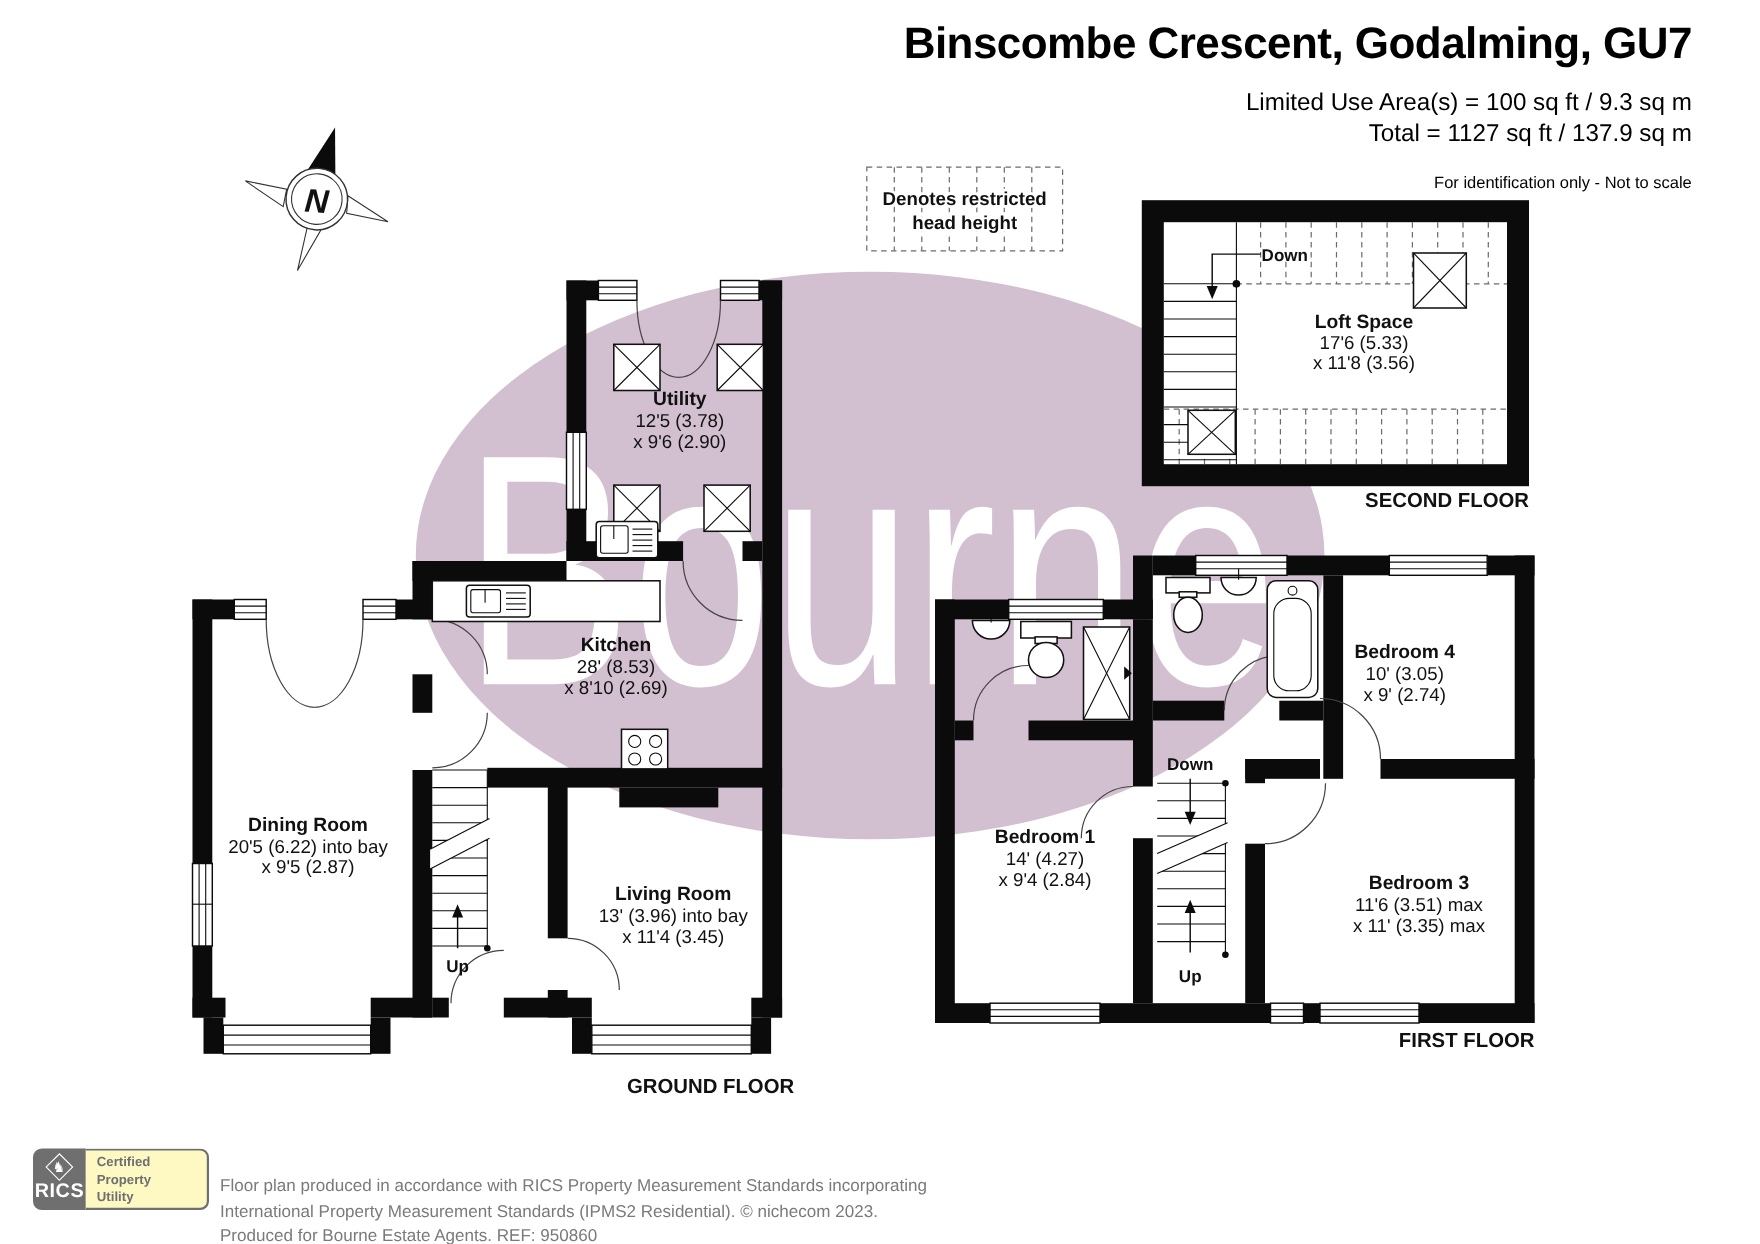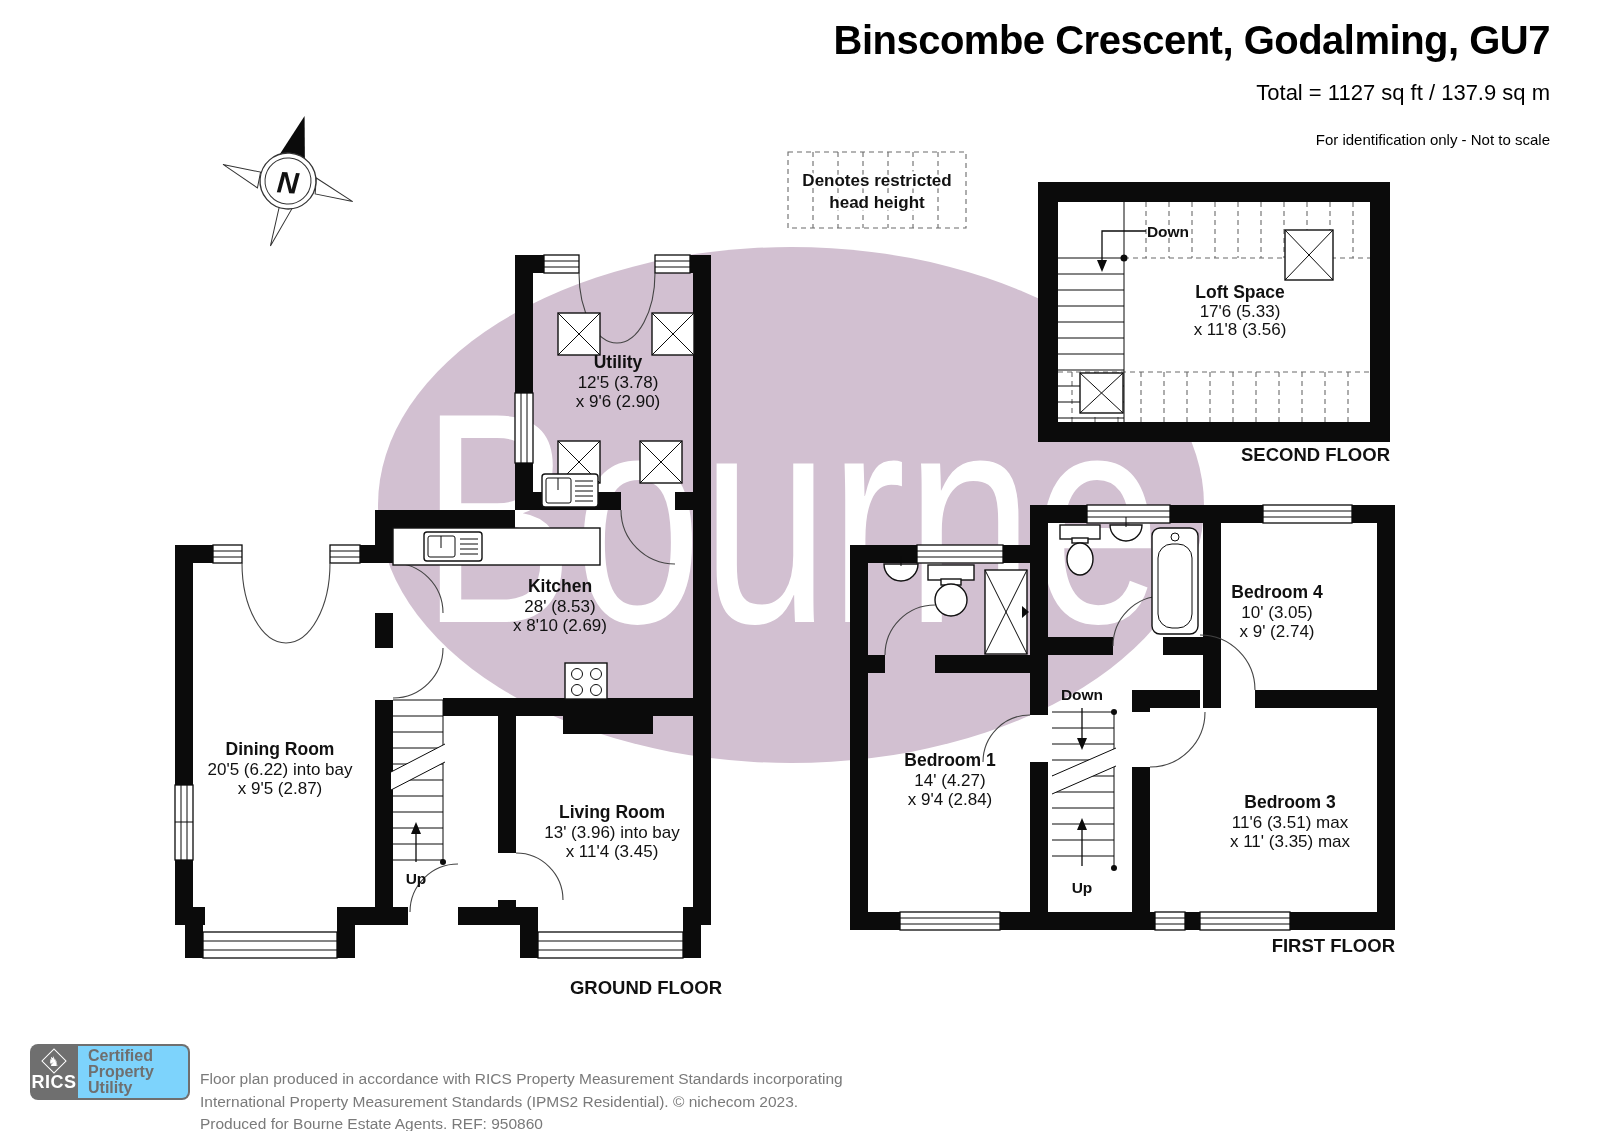--- a/index.html
+++ b/index.html
@@ -20,35 +20,35 @@
 
   .t-name{font-size:17.5px;font-weight:bold;fill:#111;text-anchor:middle;}
   .t-dim{font-size:17px;fill:#111;text-anchor:middle;}
   .t-cap{font-size:18.5px;font-weight:bold;fill:#111;}
   .t-stair{font-size:15.5px;font-weight:bold;fill:#111;text-anchor:middle;}
   .t-legend{font-size:17px;font-weight:bold;fill:#111;text-anchor:middle;
             paint-order:stroke;stroke:#ffffff;stroke-width:5px;}
   .t-n{font-size:30px;font-weight:bold;font-style:italic;fill:#111;text-anchor:middle;}
   .t-wm{font-size:300px;fill:#ffffff;text-anchor:middle;}
 
-  .hdr{position:absolute;top:18px;right:50px;text-align:right;color:#000;}
+  .hdr{position:absolute;top:18px;right:62px;text-align:right;color:#000;}
   .hdr-title{font-size:40px;font-weight:bold;letter-spacing:-0.5px;margin-bottom:16px;}
   .hdr-area{font-size:22px;line-height:27.5px;}
   .hdr-note{font-size:15px;margin-top:24px;}
 
   .badge{position:absolute;left:30px;top:1044px;display:flex;height:56px;}
   .badge-dark{width:48px;background:#6f6f6f;border-radius:8px 0 0 8px;color:#fff;
               display:flex;flex-direction:column;align-items:center;justify-content:center;}
   .badge-dark .org{font-size:18px;font-weight:bold;letter-spacing:0.5px;margin-top:2px;}
   .diamond{width:16px;height:16px;border:1.4px solid #fff;transform:rotate(45deg);
            display:flex;align-items:center;justify-content:center;}
   .diamond span{transform:rotate(-45deg);font-size:13px;line-height:1;color:#fff;}
-  .badge-light{width:100px;background:#7dd3fc;border:2px solid #6f6f6f;border-left:none;
+  .badge-light{width:100px;background:#fef9c3;border:2px solid #6f6f6f;border-left:none;
                border-radius:0 8px 8px 0;display:flex;flex-direction:column;justify-content:center;
-               padding-left:10px;color:#6f6f6f;font-size:16px;font-weight:bold;line-height:16px;}
+               padding-left:10px;color:#6f6f6f;font-size:12px;font-weight:bold;line-height:16px;}
   .disc{position:absolute;left:200px;top:1068px;color:#7a7a7a;font-size:15.5px;line-height:22.5px;}
 </style>
 </head>
 <body>
 
 <div id="page">
 
 <svg width="1600" height="1131" viewBox="0 0 1600 1131">
 
   <g>
@@ -468,20 +468,21 @@
       <text class="t-name" x="1240" y="298">Loft Space</text>
       <text class="t-dim" x="1240" y="317">17'6 (5.33)</text>
       <text class="t-dim" x="1240" y="335">x 11'8 (3.56)</text>
       <text class="t-cap" x="1390" y="461" text-anchor="end">SECOND FLOOR</text>
     </g>
   </g>
 </svg>
 
   <div class="hdr">
     <div class="hdr-title">Binscombe Crescent, Godalming, GU7</div>
+    <div class="hdr-area">Limited Use Area(s) = 100 sq ft / 9.3 sq m</div>
     <div class="hdr-area">Total = 1127 sq ft / 137.9 sq m</div>
     <div class="hdr-note">For identification only - Not to scale</div>
   </div>
 
   <div class="badge">
     <div class="badge-dark">
       <div class="diamond">
           <span>♞</span>
         </div>
       <div class="org">RICS</div>

